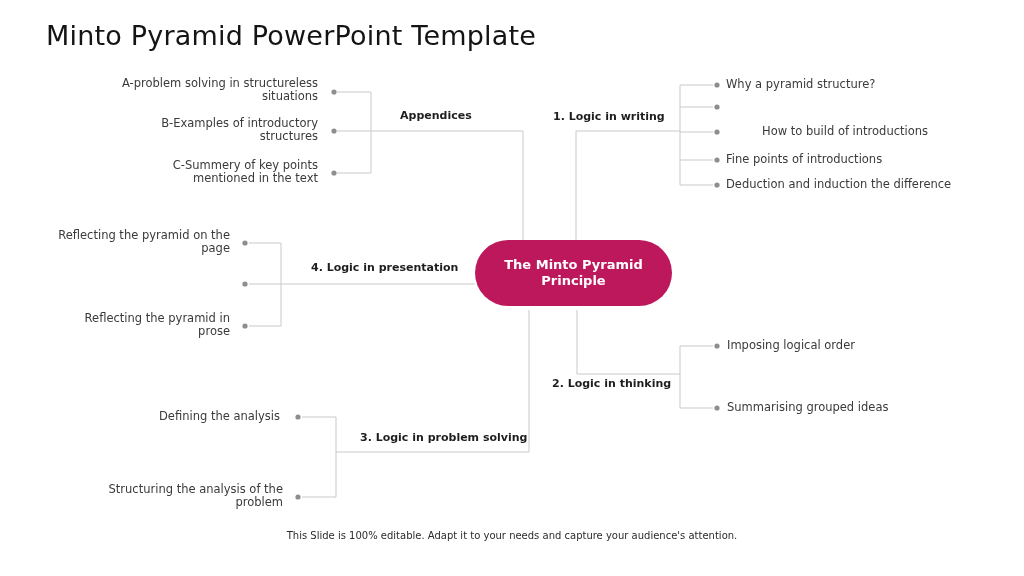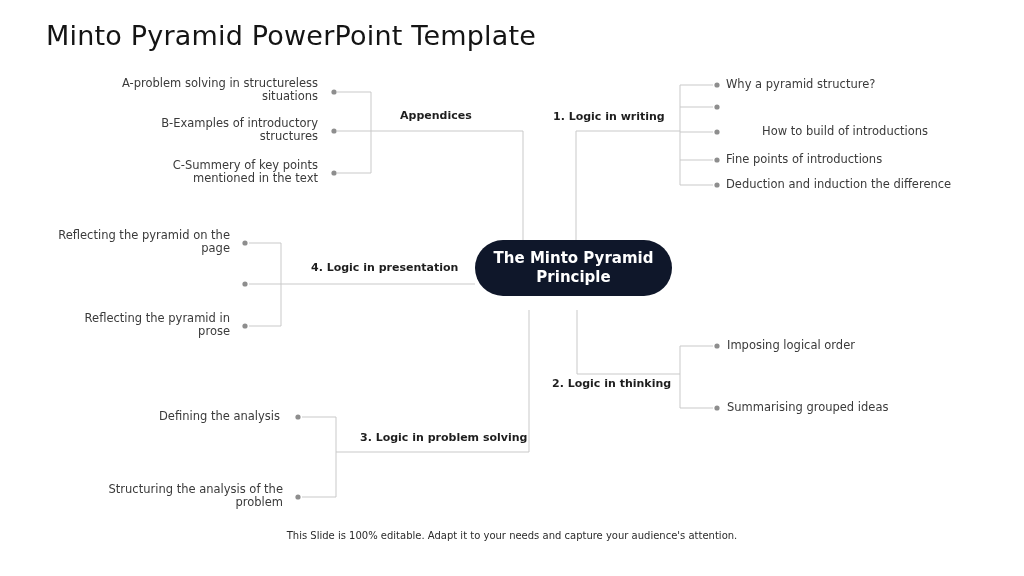--- a/index.html
+++ b/index.html
@@ -23,30 +23,30 @@
     white-space: nowrap;
   }
   svg.connectors {
     position: absolute;
     left: 0; top: 0;
     width: 1024px; height: 576px;
   }
   .center-node {
     position: absolute;
     left: 475px; top: 240px;
-    width: 197px; height: 56px;
-    background: #0f172a;
+    width: 197px; height: 66px;
+    background: #be185d;
     border-radius: 35px;
     display: flex;
     align-items: center;
     justify-content: center;
     text-align: center;
     color: #ffffff;
     font-weight: bold;
-    font-size: 15px;
+    font-size: 13px;
     line-height: 1.25;
     white-space: pre-line;
   }
   .branch-label {
     position: absolute;
     font-size: 11px;
     font-weight: bold;
     color: #1E1E1E;
     white-space: nowrap;
   }

